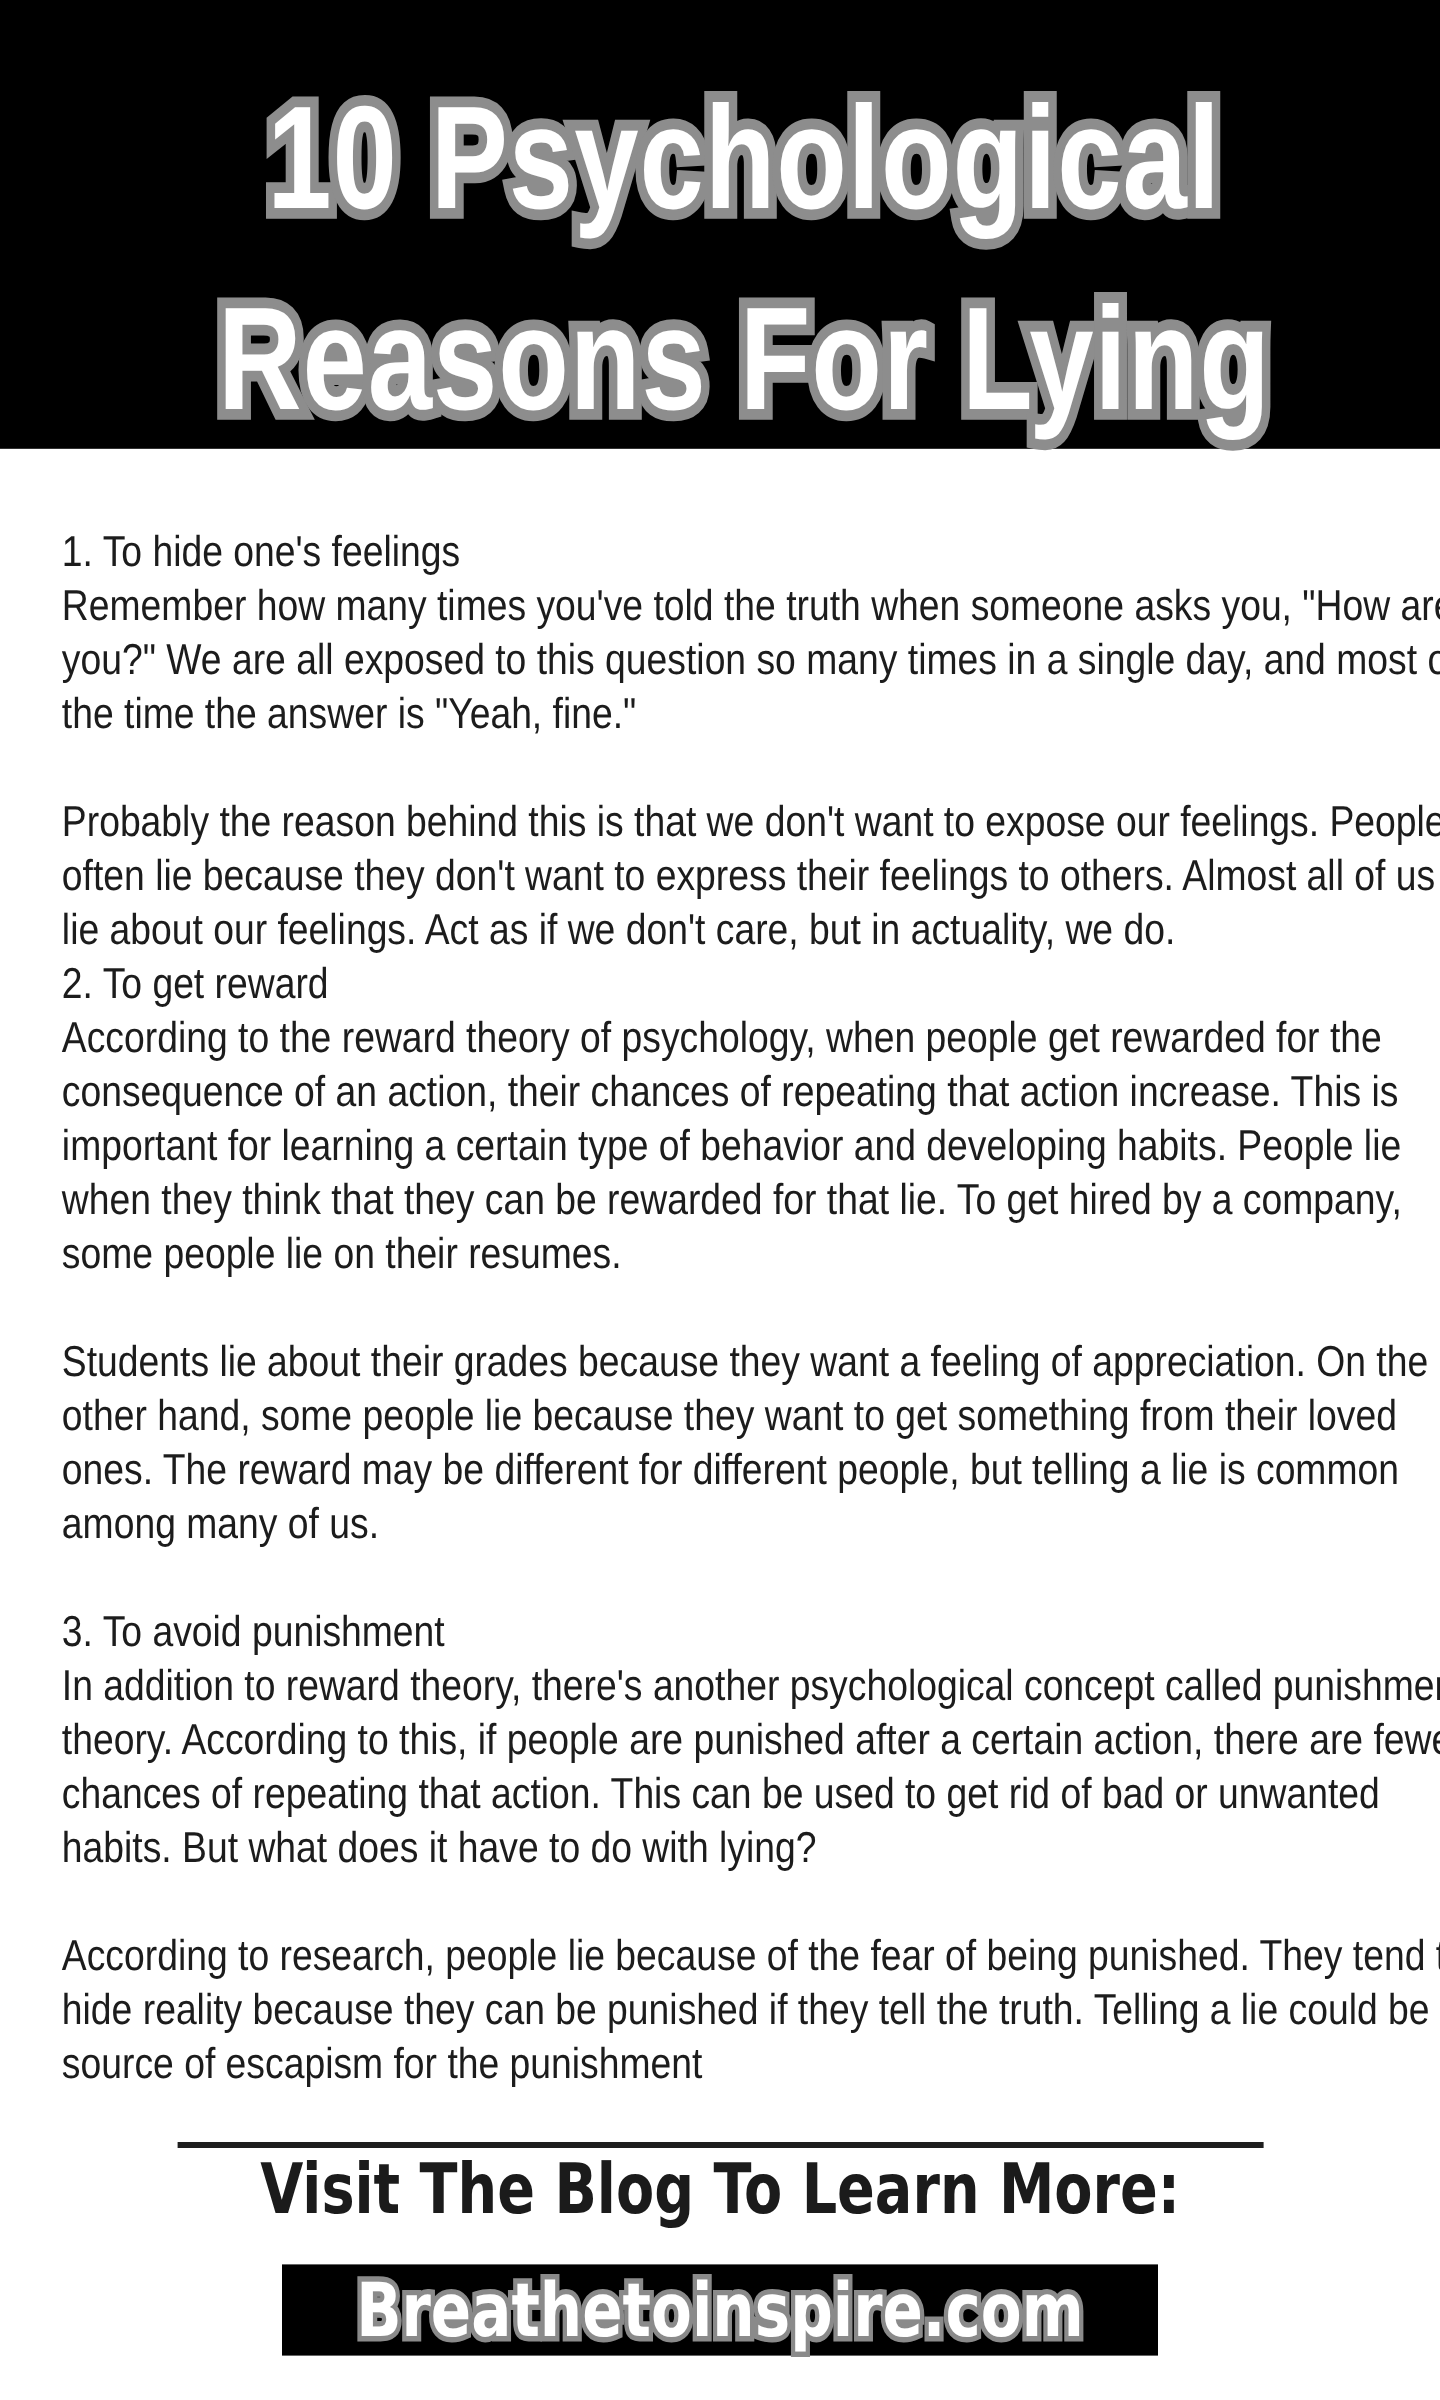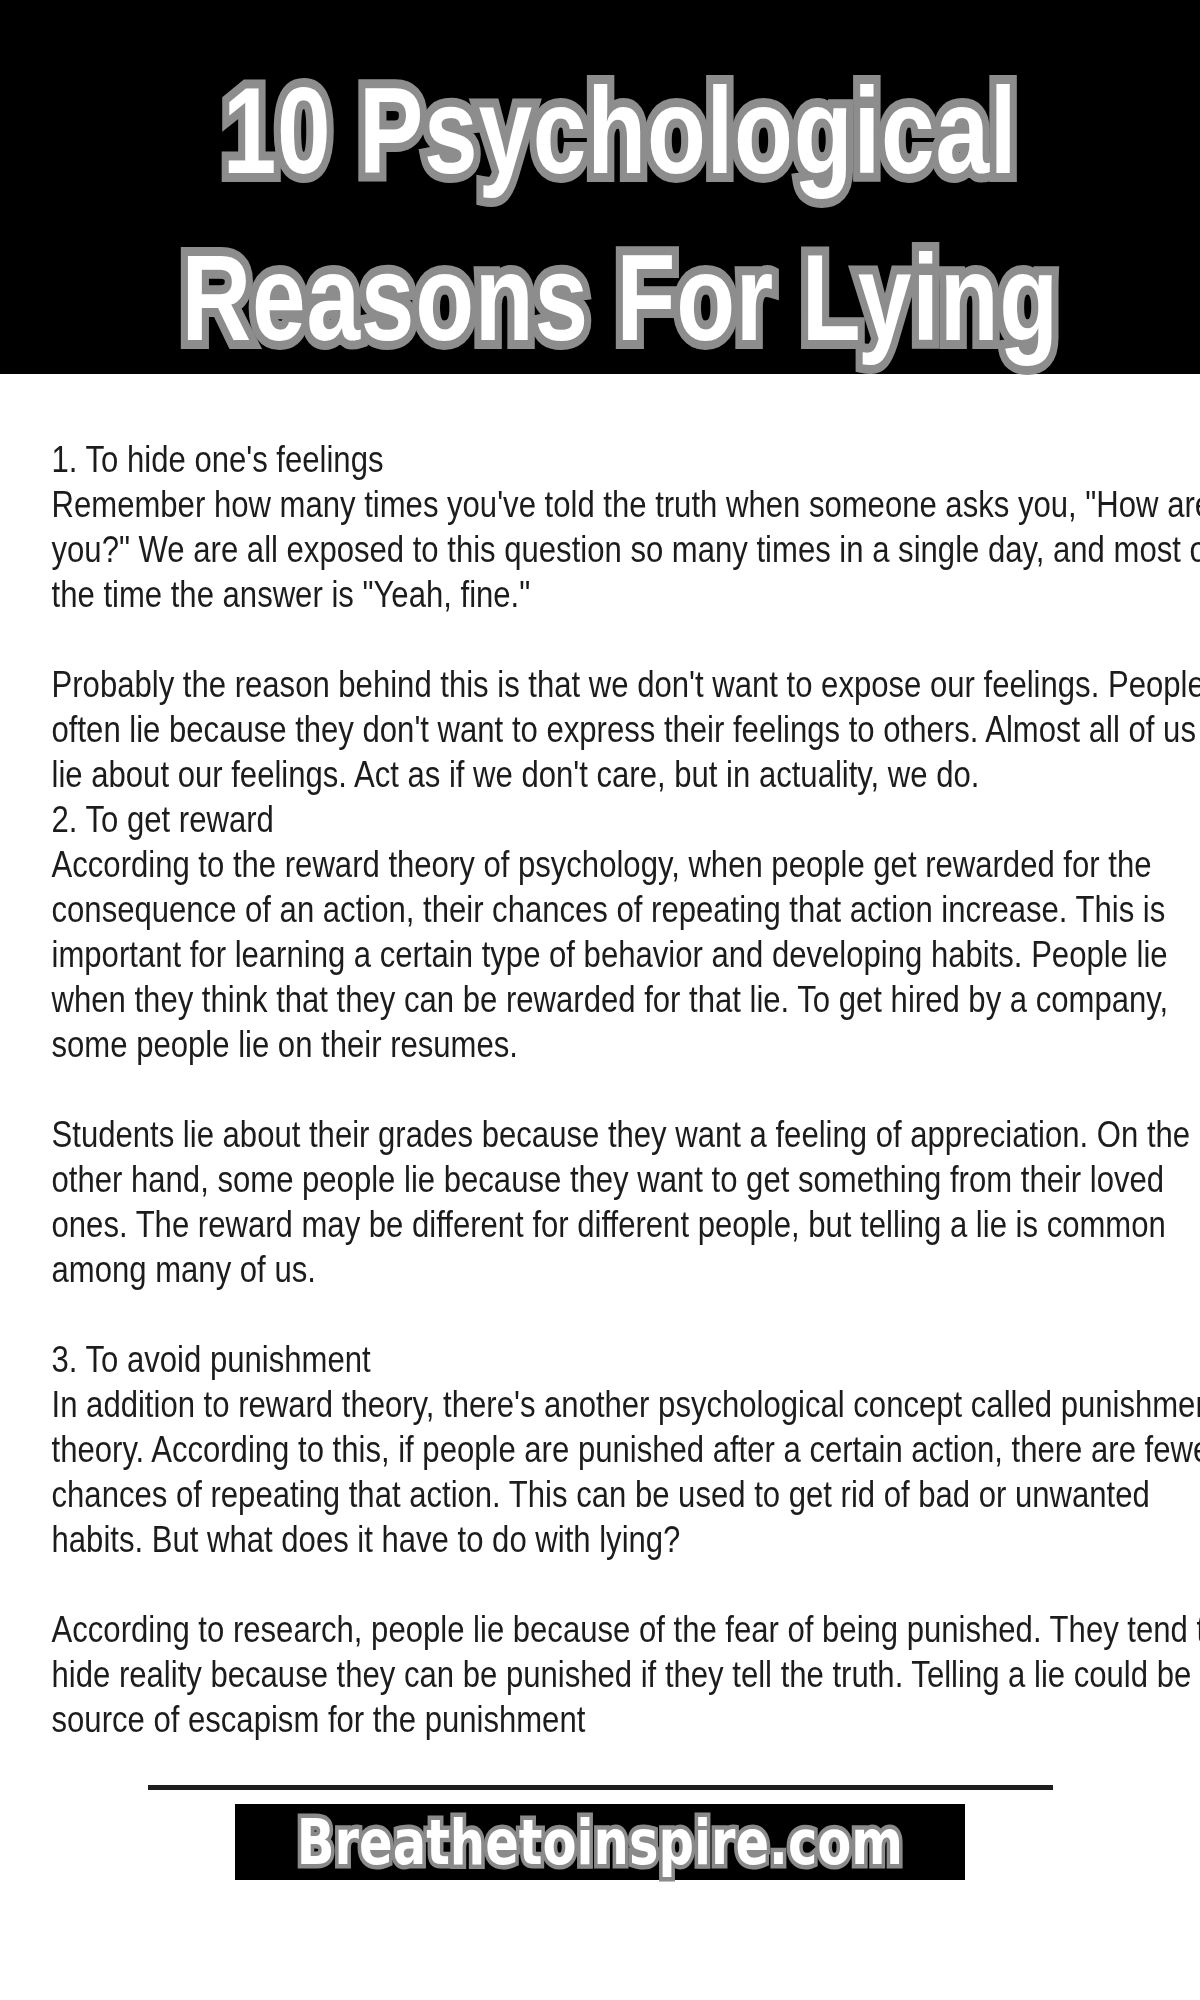--- a/index.html
+++ b/index.html
@@ -164,20 +164,23 @@
 
       <h2 class="gap">3. To avoid punishment</h2>
       <p>In addition to reward theory, there's another psychological concept called punishment theory. According to this, if people are punished after a certain action, there are fewer chances of repeating that action. This can be used to get rid of bad or unwanted habits. But what does it have to do with lying?</p>
       <p class="gap">According to research, people lie because of the fear of being punished. They tend to hide reality because they can be punished if they tell the truth. Telling a lie could be a source of escapism for the punishment</p>
 
     </div>
   </div>
 
   <div class="footer-rule"></div>
 
+  <div class="footer-cta">
+    <span class="cta-scale">Visit The Blog To Learn More:</span>
+  </div>
 
   <div class="site-bar">
     <span class="site-scale">
       <span class="stroke">Breathetoinspire.com</span>
       <span class="fill">Breathetoinspire.com</span>
     </span>
   </div>
 
 </div>
 

